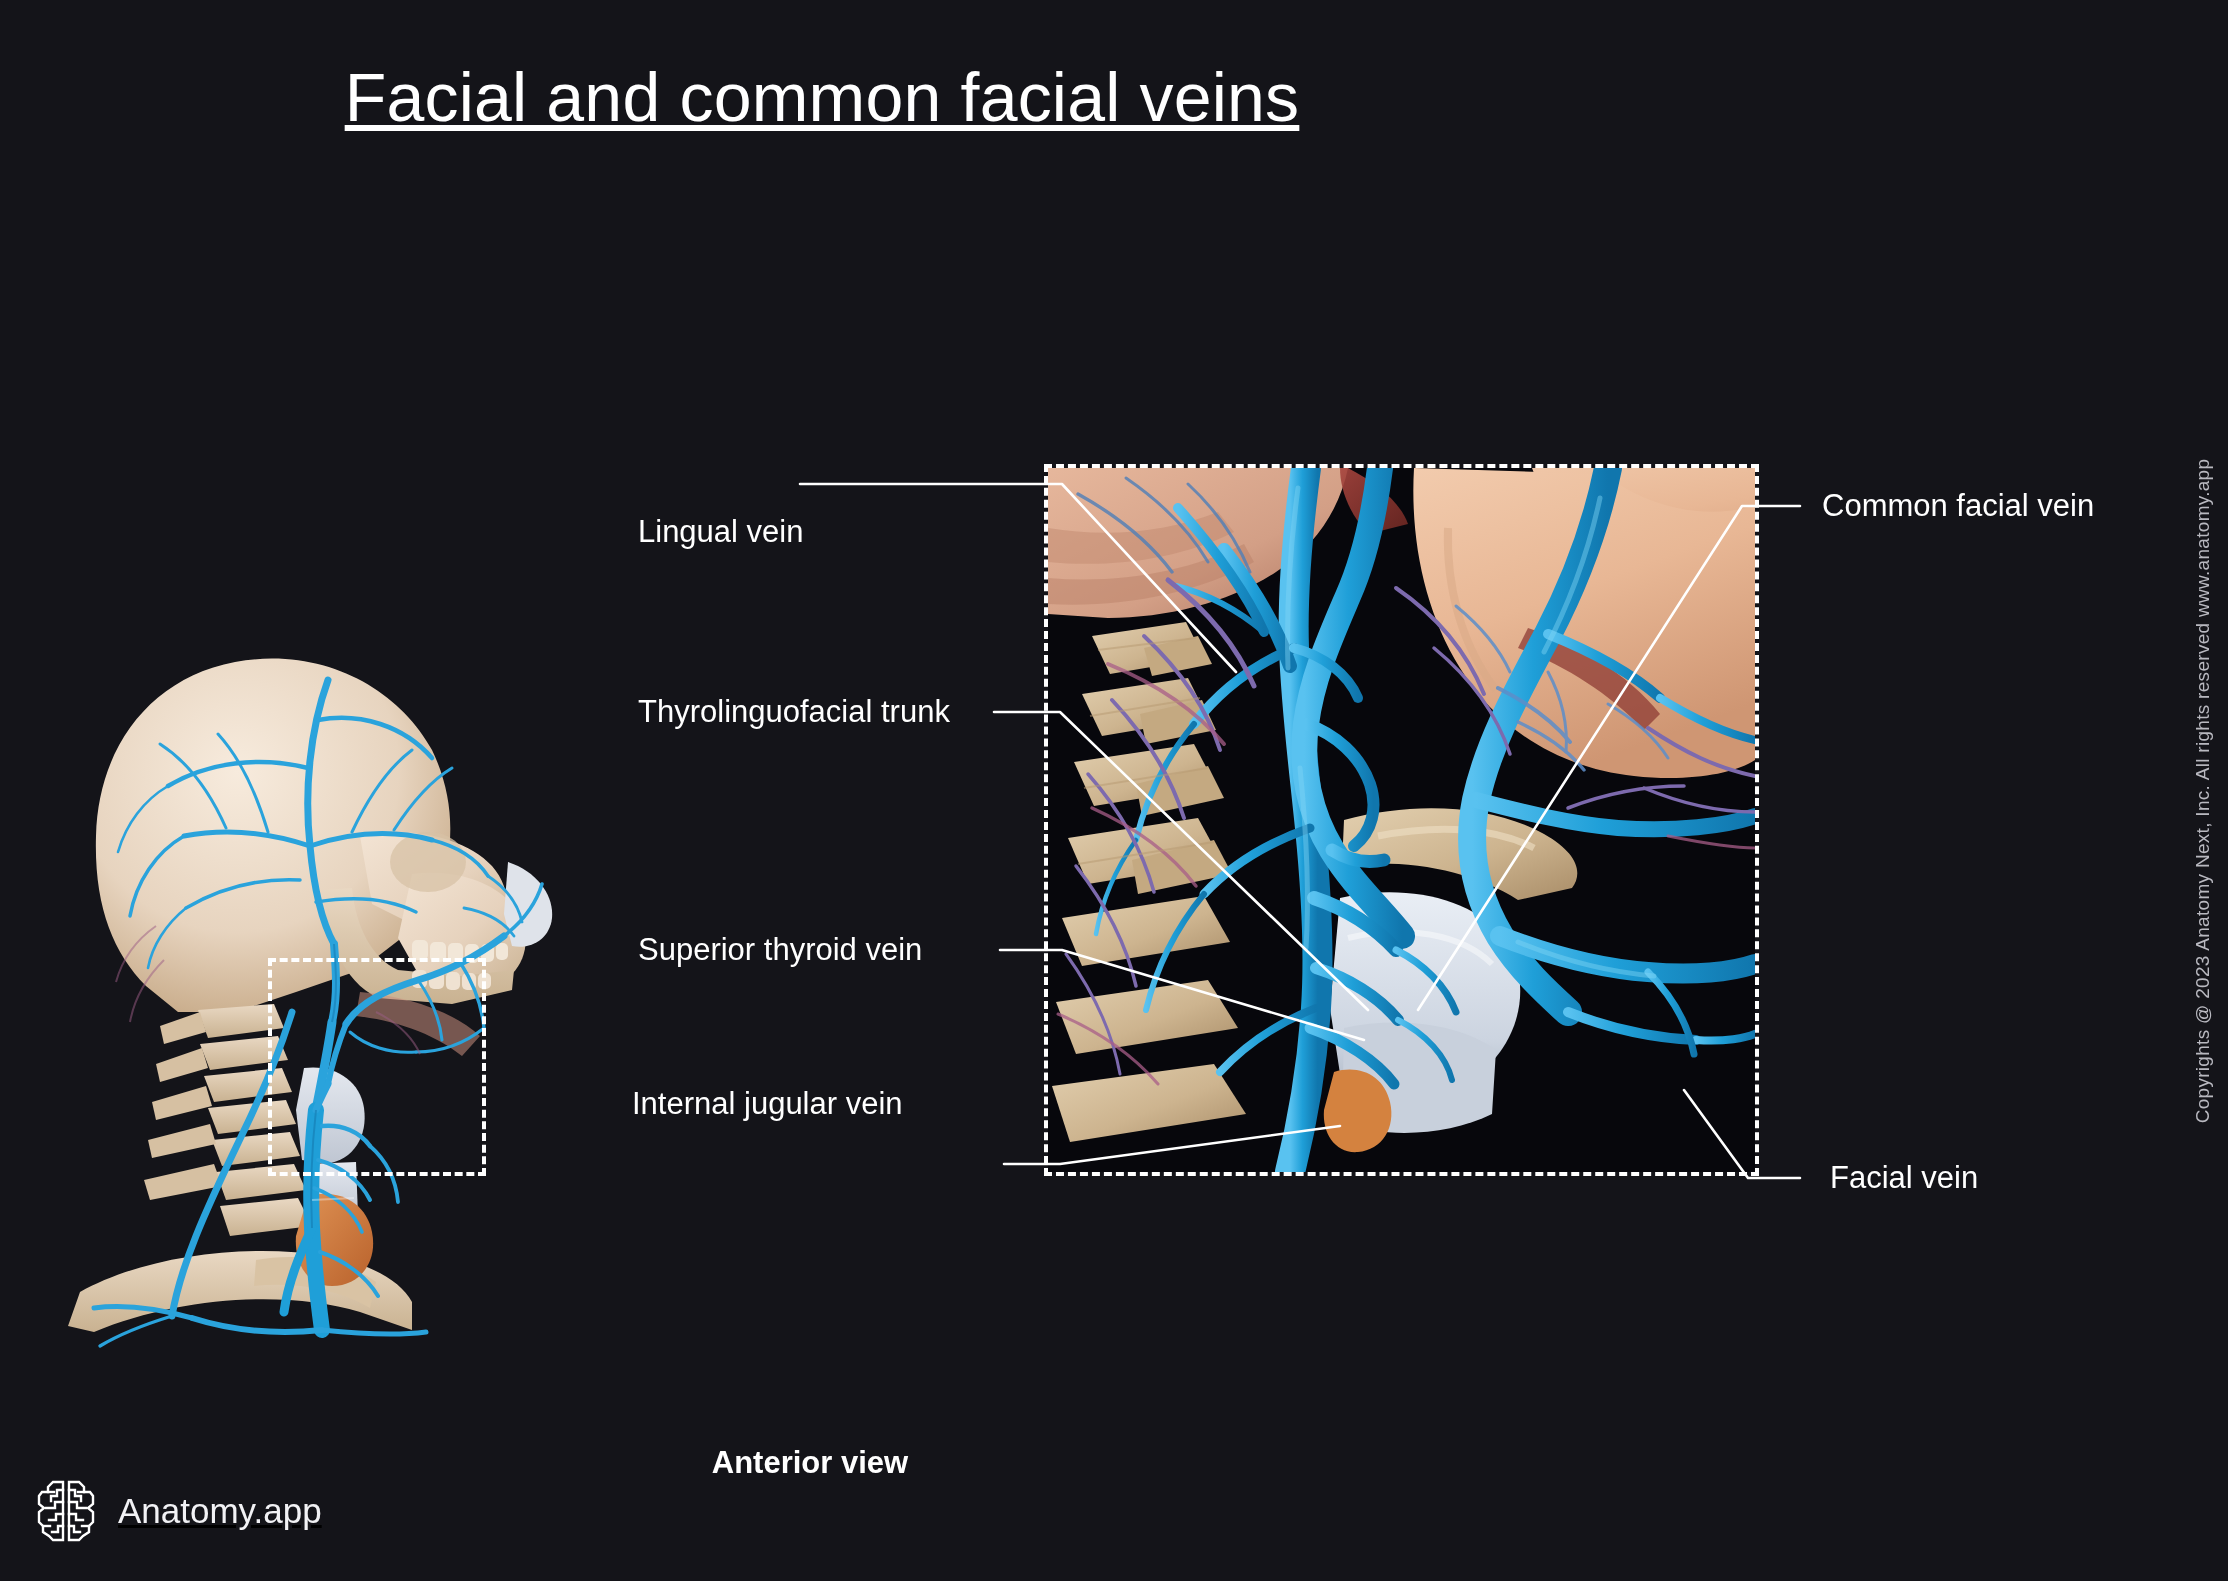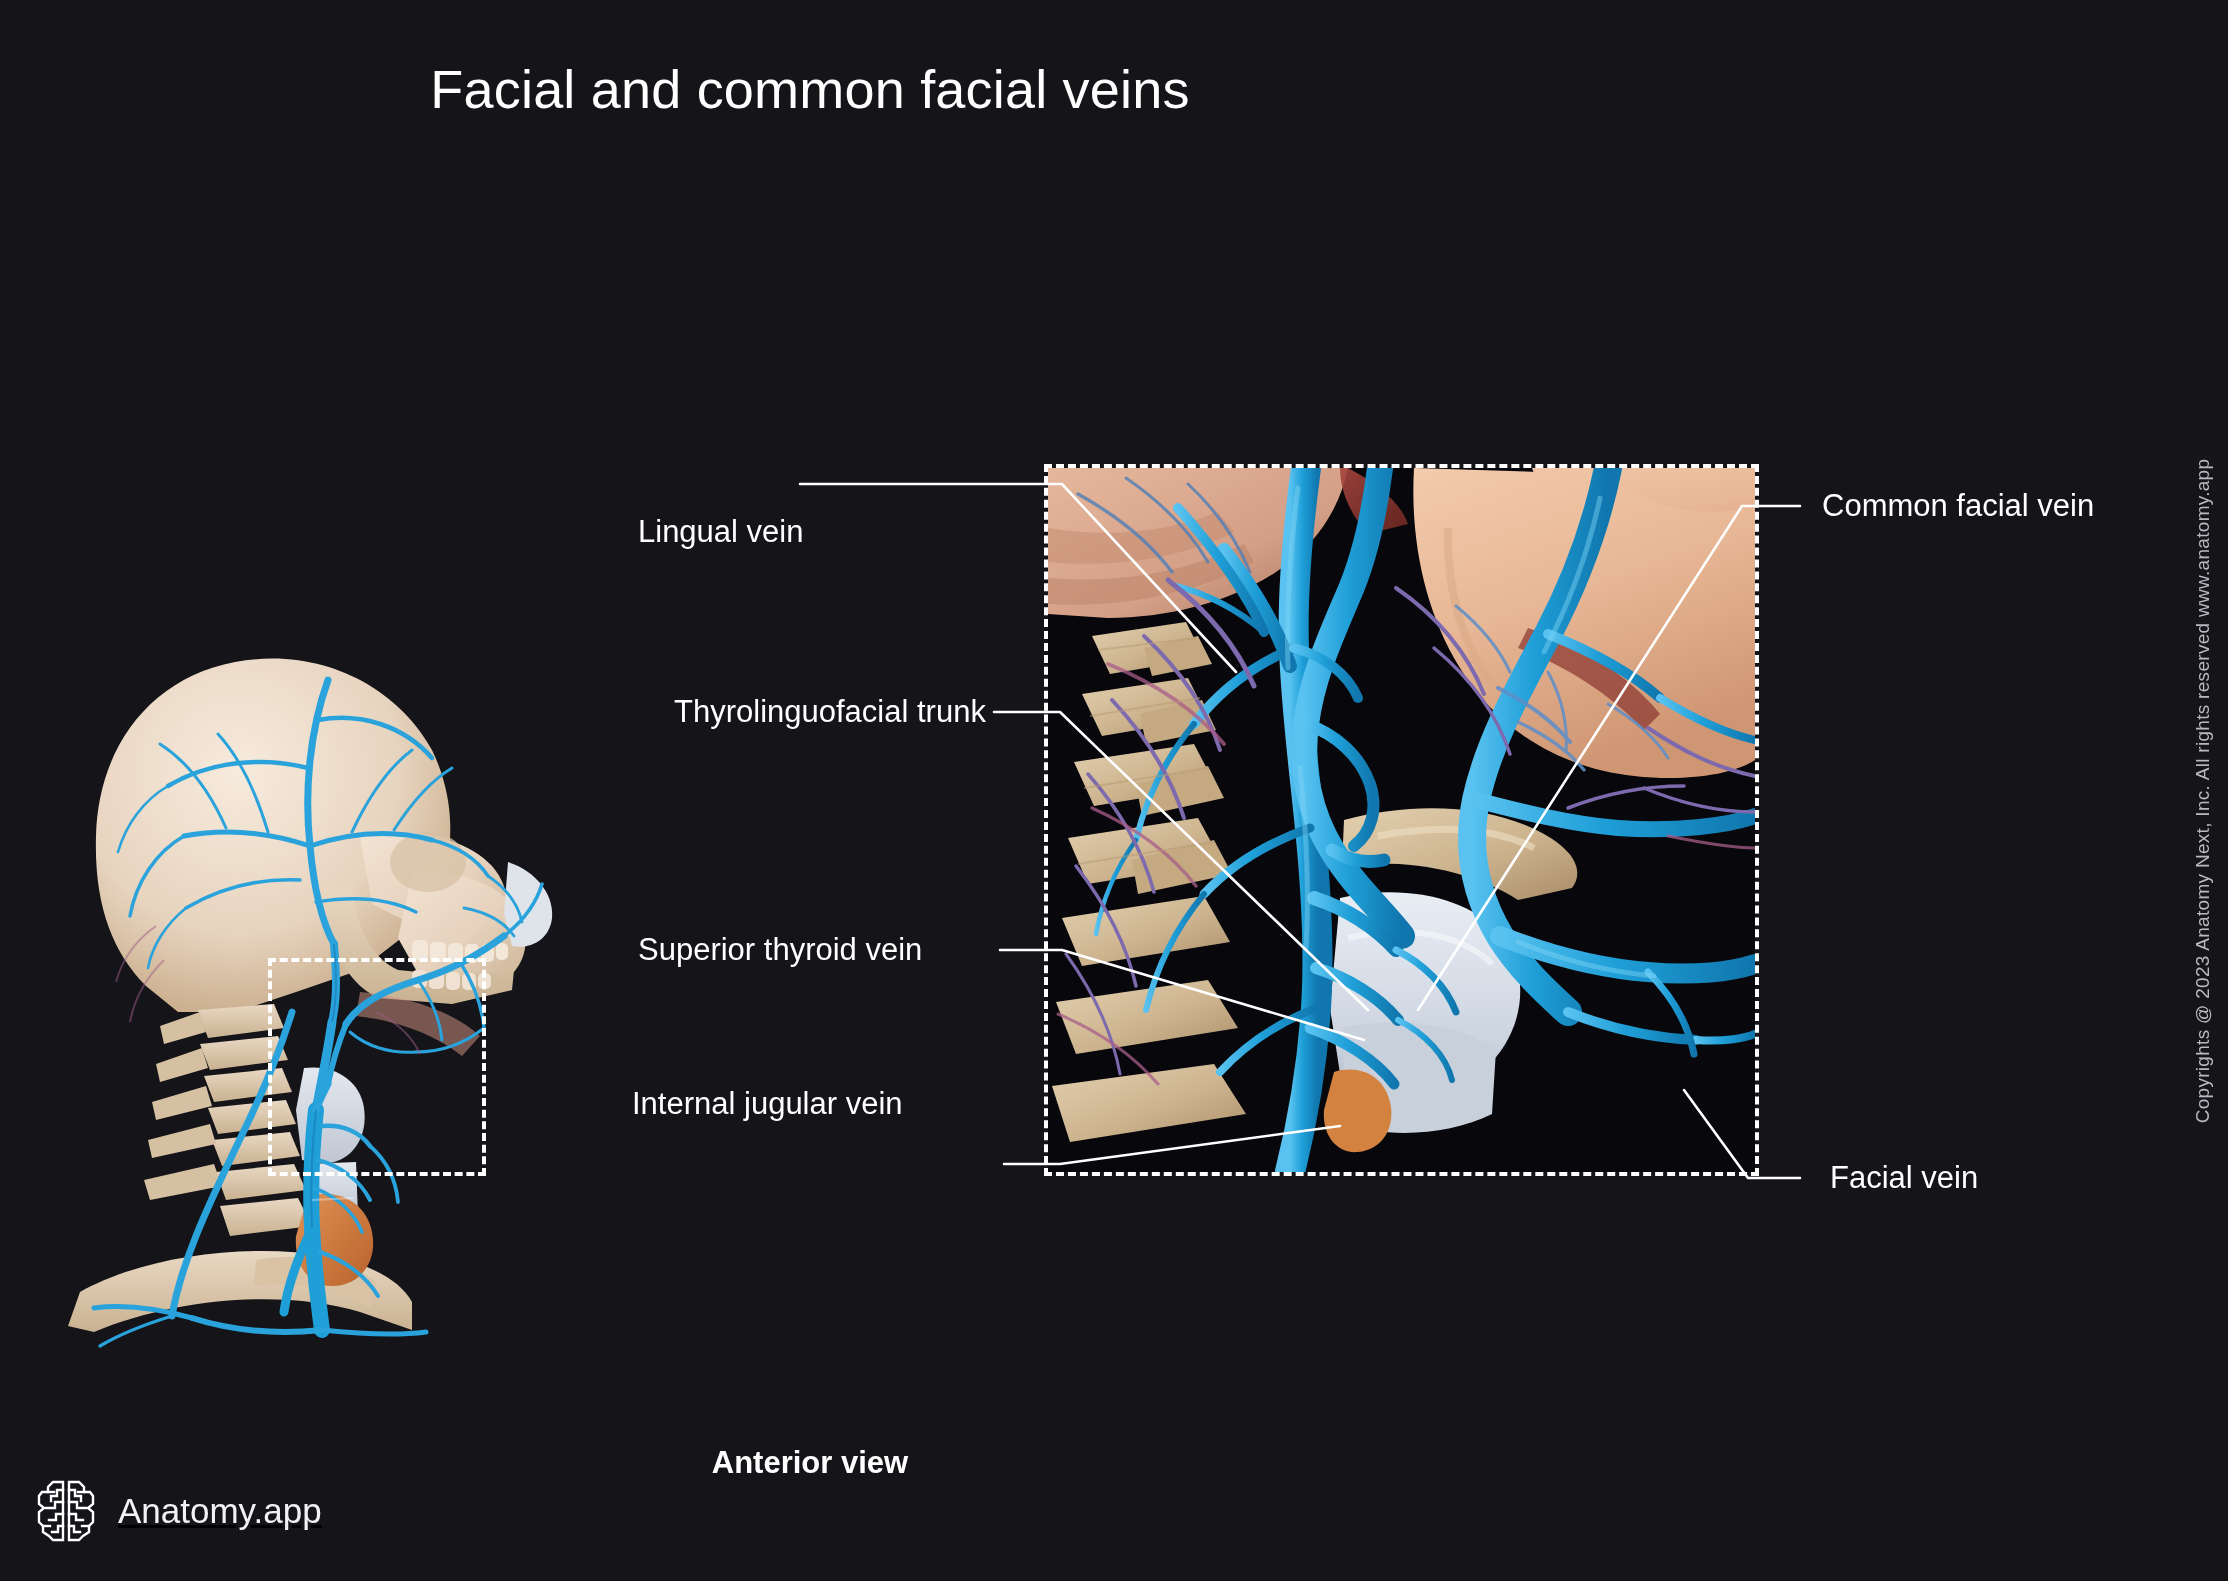--- a/index.html
+++ b/index.html
@@ -7,26 +7,27 @@
     width:2228px;height:1581px;
     background:#141419;
     font-family:"Liberation Sans", sans-serif;
     overflow:hidden;
     position:relative;
   }
   .stage{position:absolute;inset:0;}
 
   
   .title{
-    position:absolute;left:0;top:58px;width:1620px;
+    position:absolute;left:12px;top:58px;width:1620px;
     text-align:center;
     color:#ffffff;
-    font-size:54px;
+    font-size:68px;
     letter-spacing:.2px;
     font-weight:400;
+    text-decoration:underline;
   }
 
   
   .view-caption{
     position:absolute;left:0;top:1445px;width:1620px;
     text-align:center;color:#ffffff;font-size:31px;font-weight:700;
   }
 
   
   .copyright{
@@ -422,21 +423,21 @@
       <path d="M1004 1164 L 1060 1164 L 1340 1126"></path>
 
       <path d="M1800 506 L 1742 506 L 1418 1010"></path>
 
       <path d="M1800 1178 L 1748 1178 L 1684 1090"></path>
     </g>
   </svg>
 
   <div class="label" style="left:638px;top:466px;margin-top:48px;">Lingual vein</div>
 
-  <div class="label" style="left:638px;top:694px;margin-left:36px;">Thyrolinguofacial trunk</div>
+  <div class="label" style="left:638px;top:694px;">Thyrolinguofacial trunk</div>
 
   <div class="label" style="left:638px;top:932px;">Superior thyroid vein</div>
 
   <div class="label" style="left:632px;top:1086px;">Internal jugular vein</div>
 
   <div class="label r" style="left:1822px;top:488px;">Common facial vein</div>
 
   <div class="label r" style="left:1822px;top:1160px;margin-left:8px;">Facial vein</div>
 
   <div class="view-caption">Anterior view</div>

